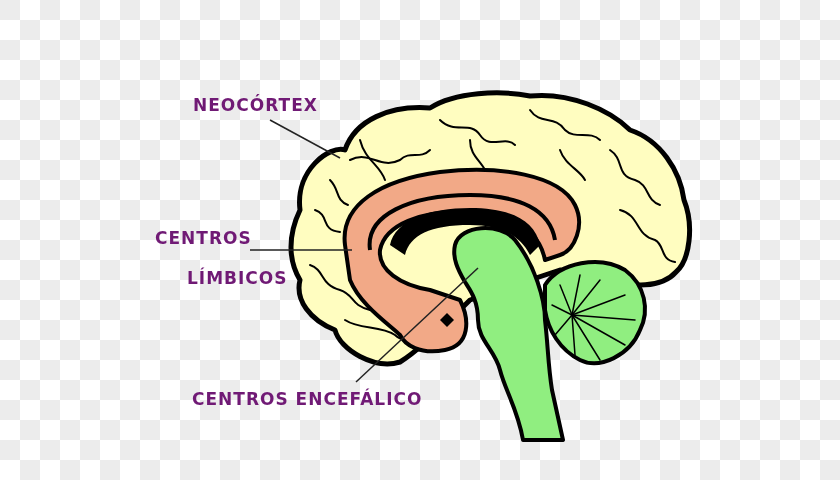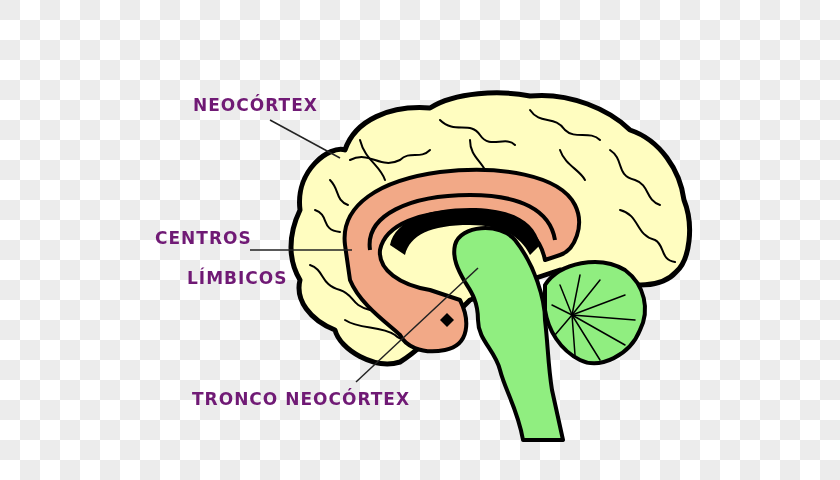--- a/index.html
+++ b/index.html
@@ -67,13 +67,13 @@
   </g>
 
   <line x1="270" y1="120" x2="340" y2="158" stroke="#222" stroke-width="1.5"></line>
   <line x1="250" y1="250" x2="352" y2="250" stroke="#222" stroke-width="1.5"></line>
   <line x1="356" y1="382" x2="478" y2="268" stroke="#222" stroke-width="1.5"></line>
 </svg>
 
 <div class="label" style="left:193px; top:93px;">NEOCÓRTEX</div>
 <div class="label" style="left:155px; top:226px;">CENTROS</div>
 <div class="label" style="left:139px; top:266px;margin-left:48px;">LÍMBICOS</div>
-<div class="label" style="left:192px; top:387px;">TRONCO NEOCÓRTEX</div>
+<div class="label" style="left:192px; top:387px;">CENTROS ENCEFÁLICO</div>
 
 </body></html>

